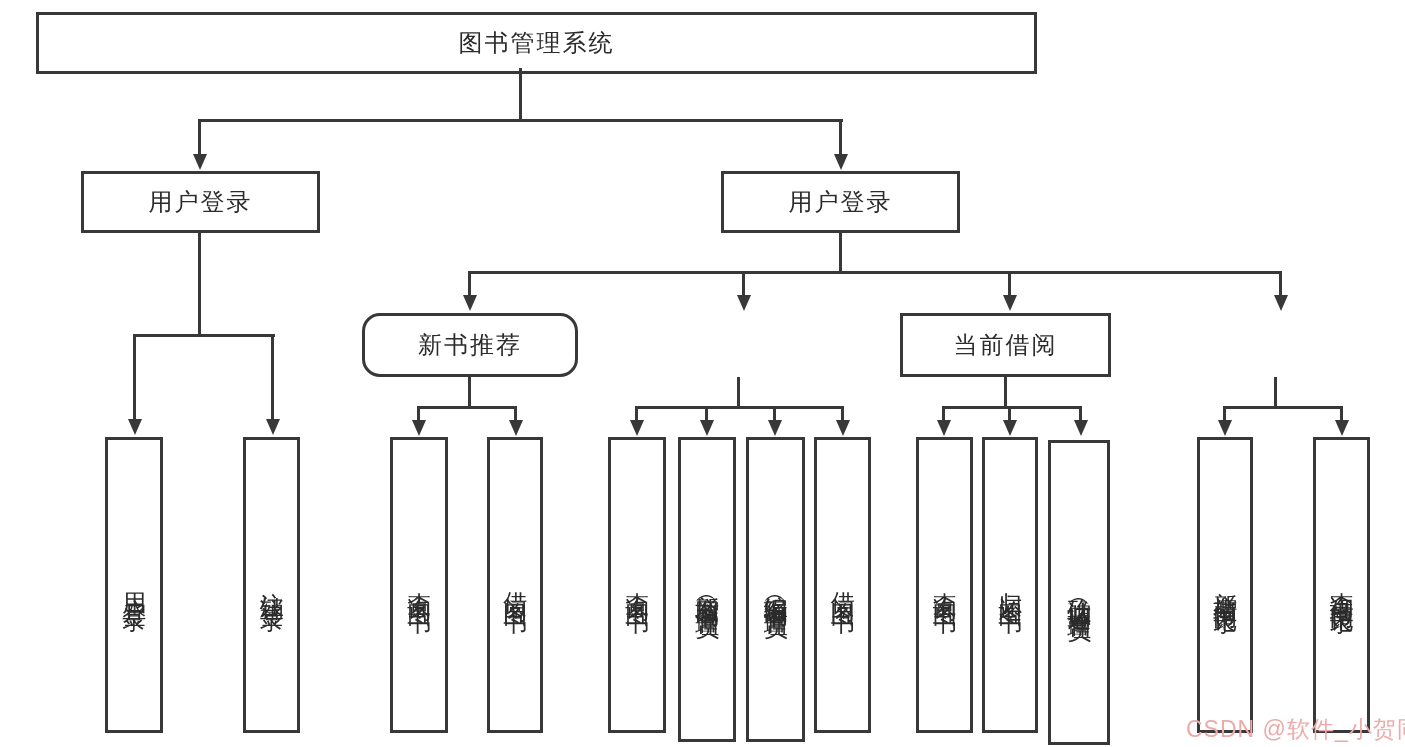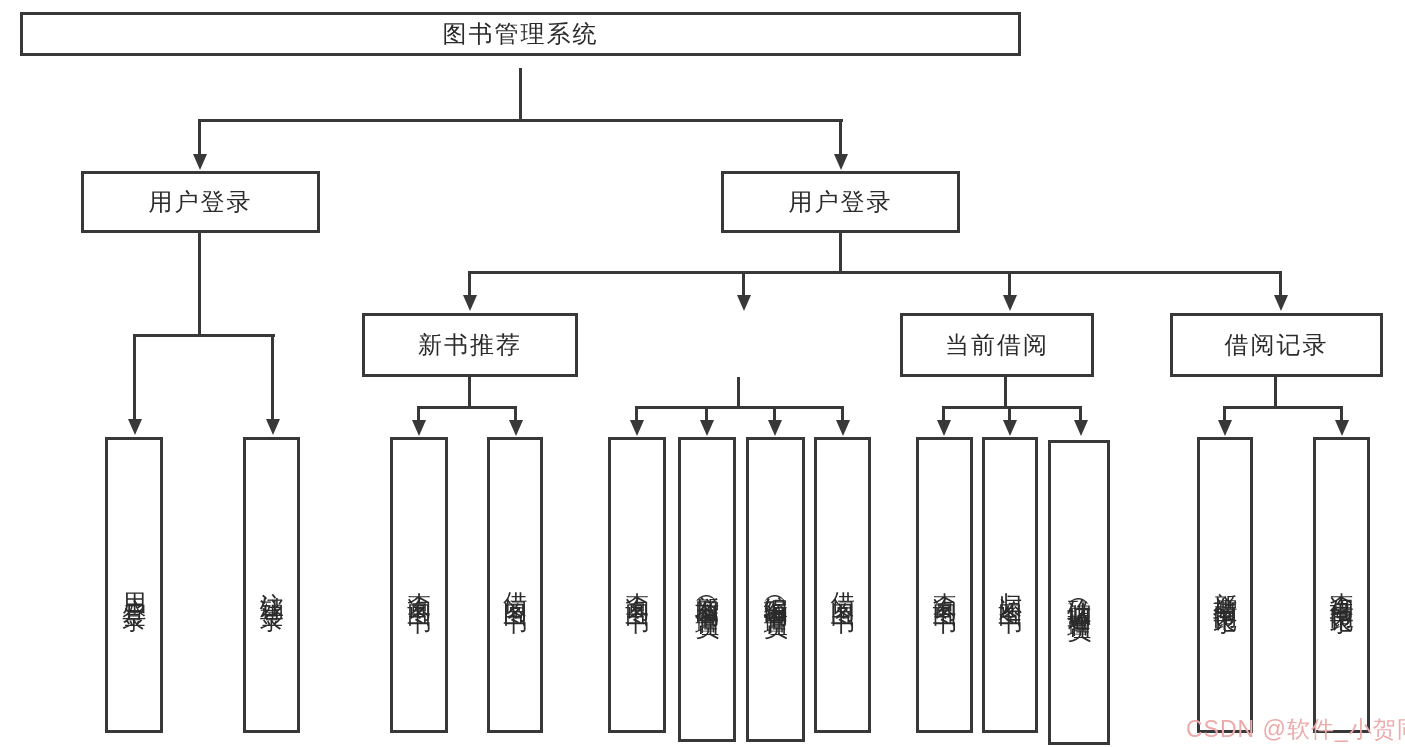--- a/index.html
+++ b/index.html
@@ -51,21 +51,21 @@
     color:var(--wm);
     z-index:10;
     white-space:nowrap;
   }
 </style>
 </head>
 <body>
 
 <div class="canvas">
 
-  <div class="box" style="left:20px;top:12px;width:1001px;height:44px;justify-content:center;">
+  <div class="box" style="left:36px;top:12px;width:1001px;height:62px;justify-content:center;">
     <span>图书管理系统</span>
   </div>
 
   <div class="vl" style="left:519px;top:68px;height:52px;"></div>
   <div class="hl" style="left:199px;top:119px;width:644px;"></div>
   <div class="vl" style="left:198px;top:119px;height:36px;"></div>
   <div class="arr" style="left:193px;top:154px;"></div>
   <div class="vl" style="left:839px;top:119px;height:36px;"></div>
   <div class="arr" style="left:834px;top:154px;"></div>
 
@@ -87,28 +87,25 @@
   <div class="hl" style="left:468px;top:271px;width:814px;"></div>
   <div class="vl" style="left:468px;top:271px;height:25px;"></div>
   <div class="arr" style="left:463px;top:295px;"></div>
   <div class="vl" style="left:742px;top:271px;height:25px;"></div>
   <div class="arr" style="left:737px;top:295px;"></div>
   <div class="vl" style="left:1008px;top:271px;height:25px;"></div>
   <div class="arr" style="left:1003px;top:295px;"></div>
   <div class="vl" style="left:1279px;top:271px;height:25px;"></div>
   <div class="arr" style="left:1274px;top:295px;"></div>
 
-  <div class="box" style="left:362px;top:313px;width:216px;height:64px;">
+  <div class="box" style="left:362px;top:313px;width:216px;height:64px;border-radius:18px;">
     <span>新书推荐</span>
   </div>
-  <div class="box" style="left:900px;top:313px;width:194px;height:64px;">
+  <div class="box" style="left:900px;top:313px;width:211px;height:64px;">
     <span>当前借阅</span>
-  </div>
-  <div class="box" style="left:1170px;top:313px;width:213px;height:64px;">
-    <span>借阅记录</span>
   </div>
 
   <div class="vl" style="left:468px;top:377px;height:31px;"></div>
   <div class="hl" style="left:417px;top:406px;width:100px;"></div>
   <div class="vl" style="left:417px;top:406px;height:16px;"></div>
   <div class="arr" style="left:412px;top:420px;"></div>
   <div class="vl" style="left:514px;top:406px;height:16px;"></div>
   <div class="arr" style="left:509px;top:420px;"></div>
 
   <div class="vl" style="left:737px;top:377px;height:31px;"></div>

